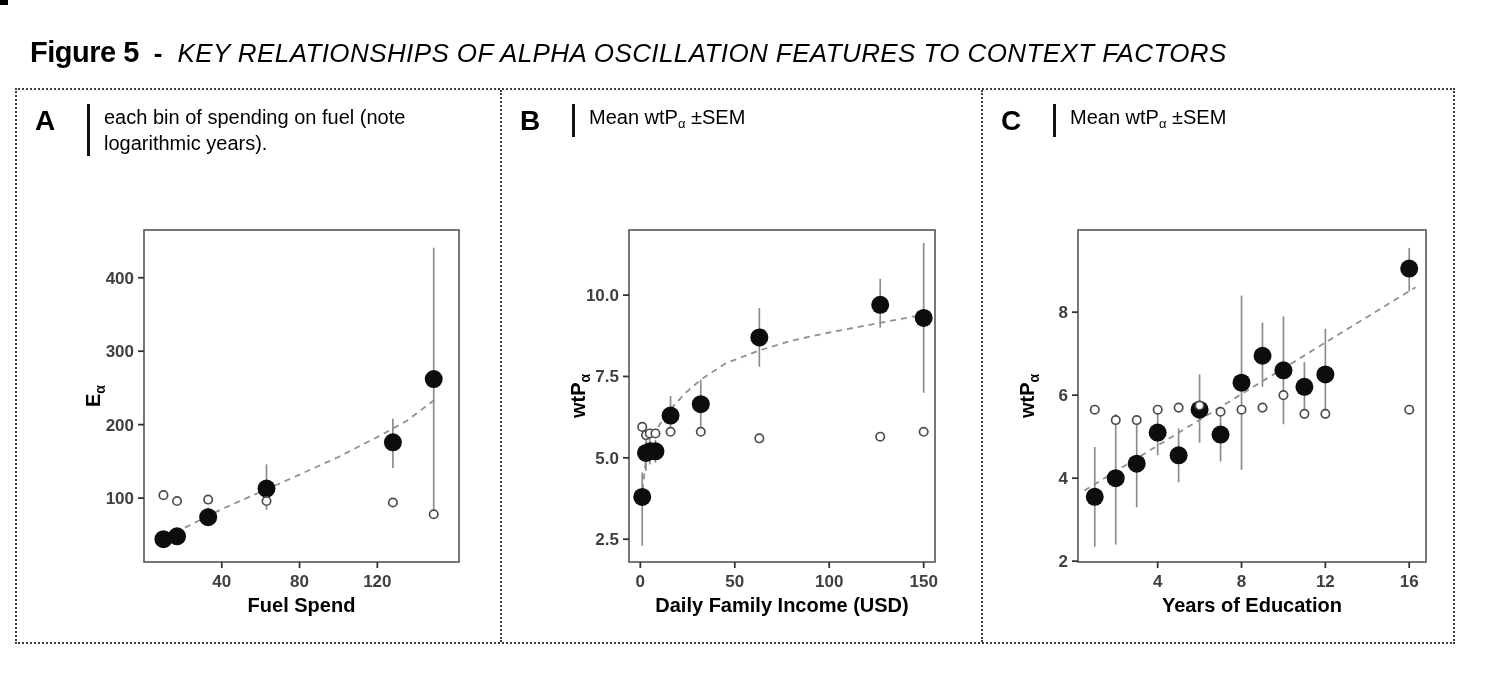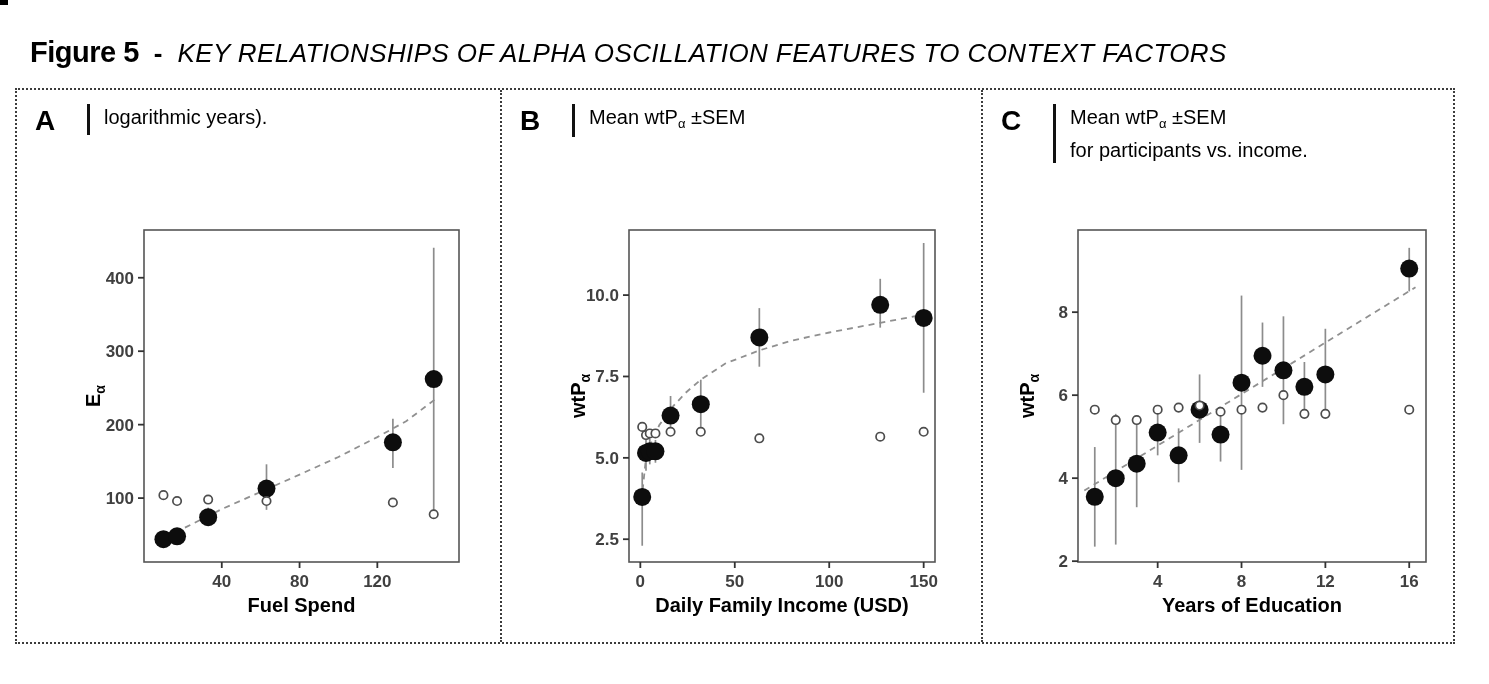--- a/index.html
+++ b/index.html
@@ -39,20 +39,21 @@
     <span class="fig-caps">KEY RELATIONSHIPS OF ALPHA OSCILLATION FEATURES TO CONTEXT FACTORS</span>
   </div>
 
   <div class="figure-box">
 
     <div class="panel panel-a">
       <div class="panel-header">
         <span class="panel-letter">A</span>
         <span class="panel-bar"></span>
         <div class="panel-caption">
+          <div class="cap-line">each bin of spending on fuel (note</div>
           <div class="cap-line">logarithmic years).</div>
         </div>
       </div>
       <div class="chart-slot"><svg width="393" height="400">
             <g transform="translate(60,10)">
               <rect x="0" y="0" width="315" height="332" fill="none" stroke="#555555" stroke-width="1.6"></rect>
               <line x1="77.77777777777777" y1="332" x2="77.77777777777777" y2="338" stroke="#333" stroke-width="1.8"></line>
               <text x="77.77777777777777" y="357" text-anchor="middle" font-size="17" font-weight="600" fill="#404040">40</text>
               <line x1="155.55555555555554" y1="332" x2="155.55555555555554" y2="338" stroke="#333" stroke-width="1.8"></line>
               <text x="155.55555555555554" y="357" text-anchor="middle" font-size="17" font-weight="600" fill="#404040">80</text>
@@ -152,21 +153,20 @@
             </g>
           </svg></div>
     </div>
 
     <div class="panel panel-c">
       <div class="panel-header">
         <span class="panel-letter">C</span>
         <span class="panel-bar"></span>
         <div class="panel-caption">
           <span class="cap-line"><span>Mean wtP</span><sub>α</sub><span> ±SEM</span></span>
-          <div class="cap-line">for participants vs. income.</div>
           <div class="cap-line"></div>
         </div>
       </div>
       <div class="chart-slot"><svg width="426" height="400">
             <g transform="translate(60,10)">
               <rect x="0" y="0" width="348" height="332" fill="none" stroke="#555555" stroke-width="1.6"></rect>
               <line x1="79.66265060240963" y1="332" x2="79.66265060240963" y2="338" stroke="#333" stroke-width="1.8"></line>
               <text x="79.66265060240963" y="357" text-anchor="middle" font-size="17" font-weight="600" fill="#404040">4</text>
               <line x1="163.5180722891566" y1="332" x2="163.5180722891566" y2="338" stroke="#333" stroke-width="1.8"></line>
               <text x="163.5180722891566" y="357" text-anchor="middle" font-size="17" font-weight="600" fill="#404040">8</text>

